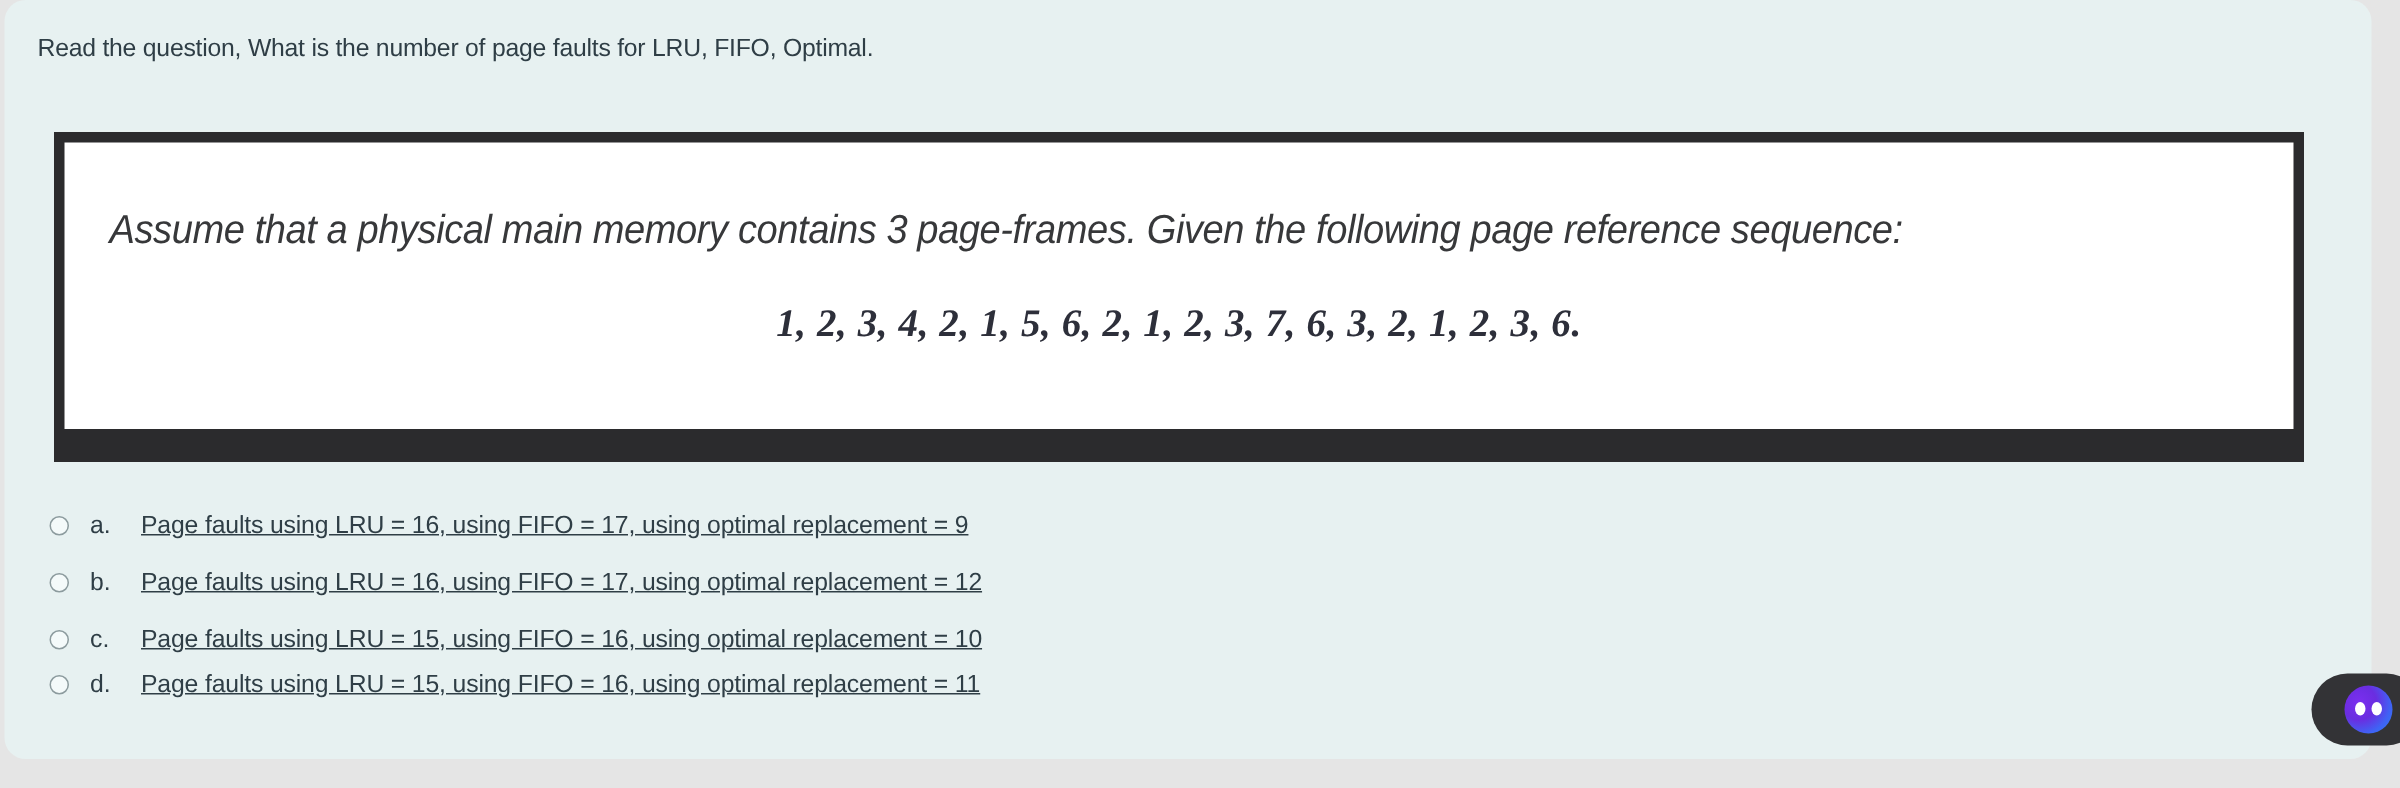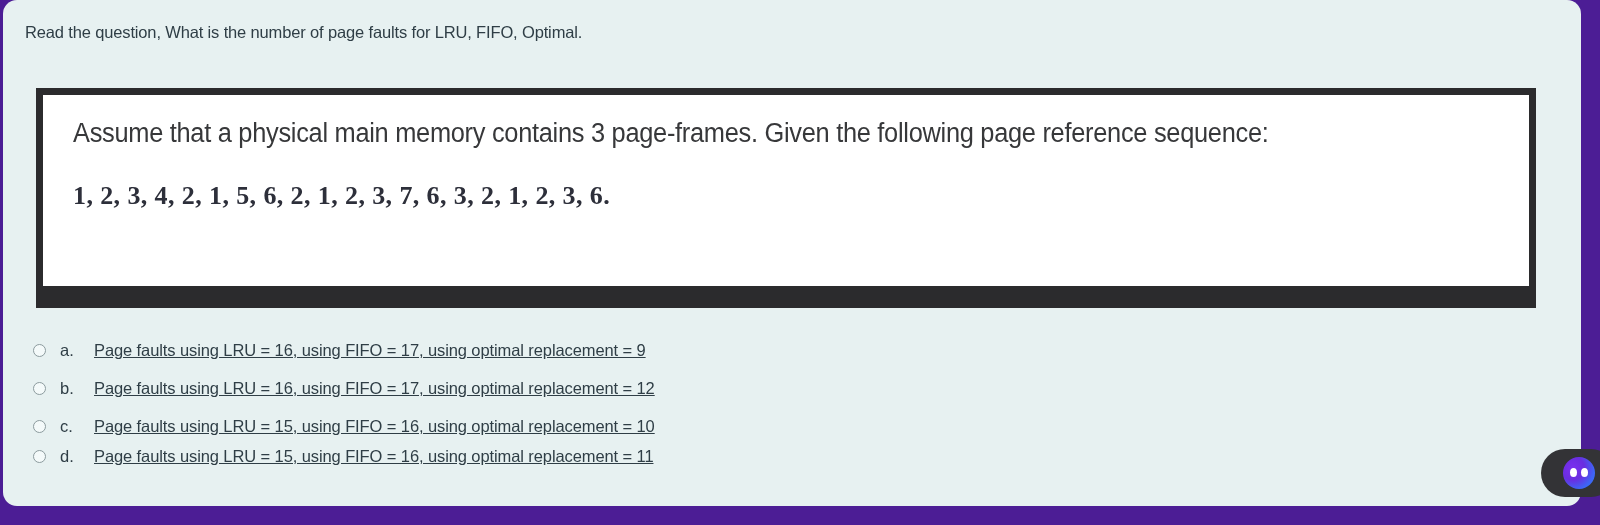--- a/index.html
+++ b/index.html
@@ -12,21 +12,21 @@
     width: 1600px;
     height: 525px;
     overflow: hidden;
     font-family: "Liberation Sans", sans-serif;
   }
 
   #page-root {
     position: relative;
     width: 1600px;
     height: 525px;
-    background: #4c1d95;
+    background: #e5e5e5;
   }
 
   
   .question-panel {
     position: absolute;
     left: 3px;
     top: 0px;
     width: 1578px;
     height: 506px;
     background: #e7f1f1;
@@ -57,40 +57,41 @@
     background: #ffffff;
     border: 7px solid #2b2b2d;
     border-bottom-width: 22px;
     box-sizing: border-box;
   }
 
   .stem-inner {
     position: relative;
     width: 100%;
     height: 100%;
-    padding: 16px 30px 0 30px;
-    box-sizing: border-box;
+    padding: 36px 30px 0 30px;
+    box-sizing: border-box;
+    font-style: italic;
   }
 
   .stem-text {
     font-family: "Liberation Sans", sans-serif;
     font-size: 27px;
     line-height: 44px;
     color: #37383a;
     text-align: justify;
     text-align-last: left;
     letter-spacing: -0.3px;
     transform: scaleX(0.94);
     transform-origin: left top;
     width: 106%;
   }
 
   .sequence-text {
     margin-top: 26px;
-    text-align: left;
+    text-align: center;
     font-family: "Liberation Serif", serif;
     font-weight: bold;
     font-size: 26px;
     line-height: 30px;
     color: #2d2f3a;
     letter-spacing: 0.4px;
   }
 
   
   .options {

